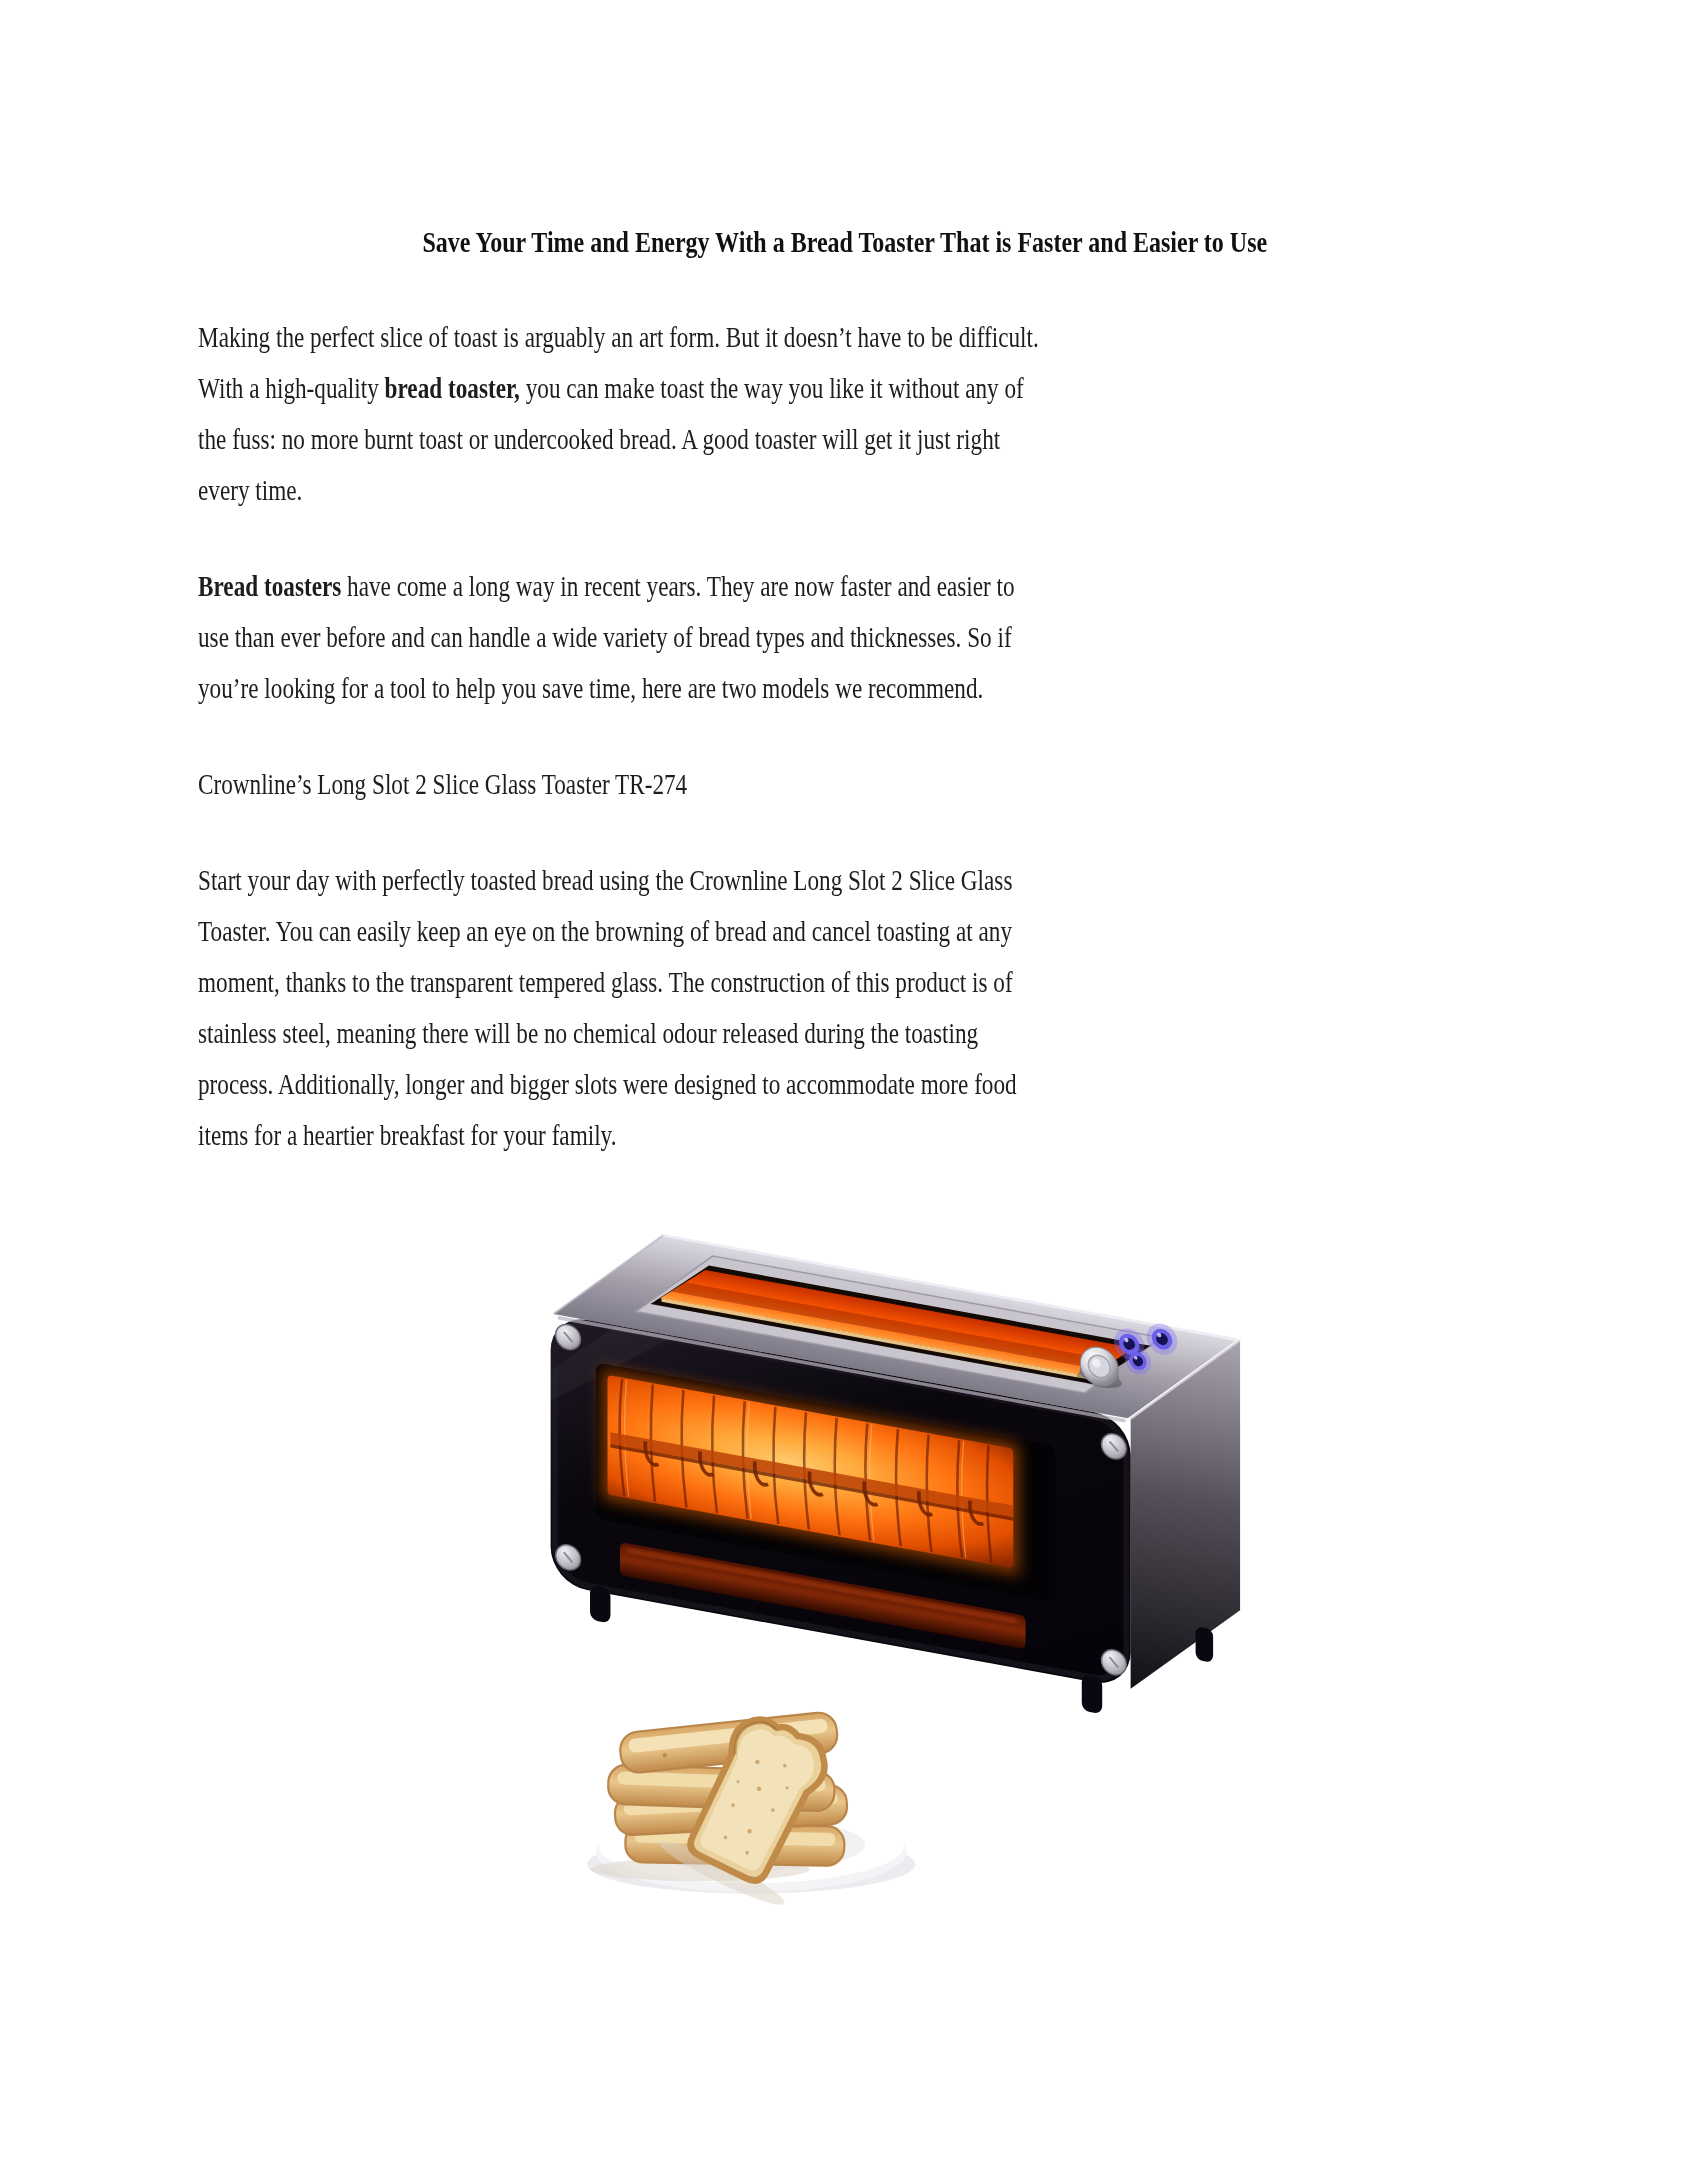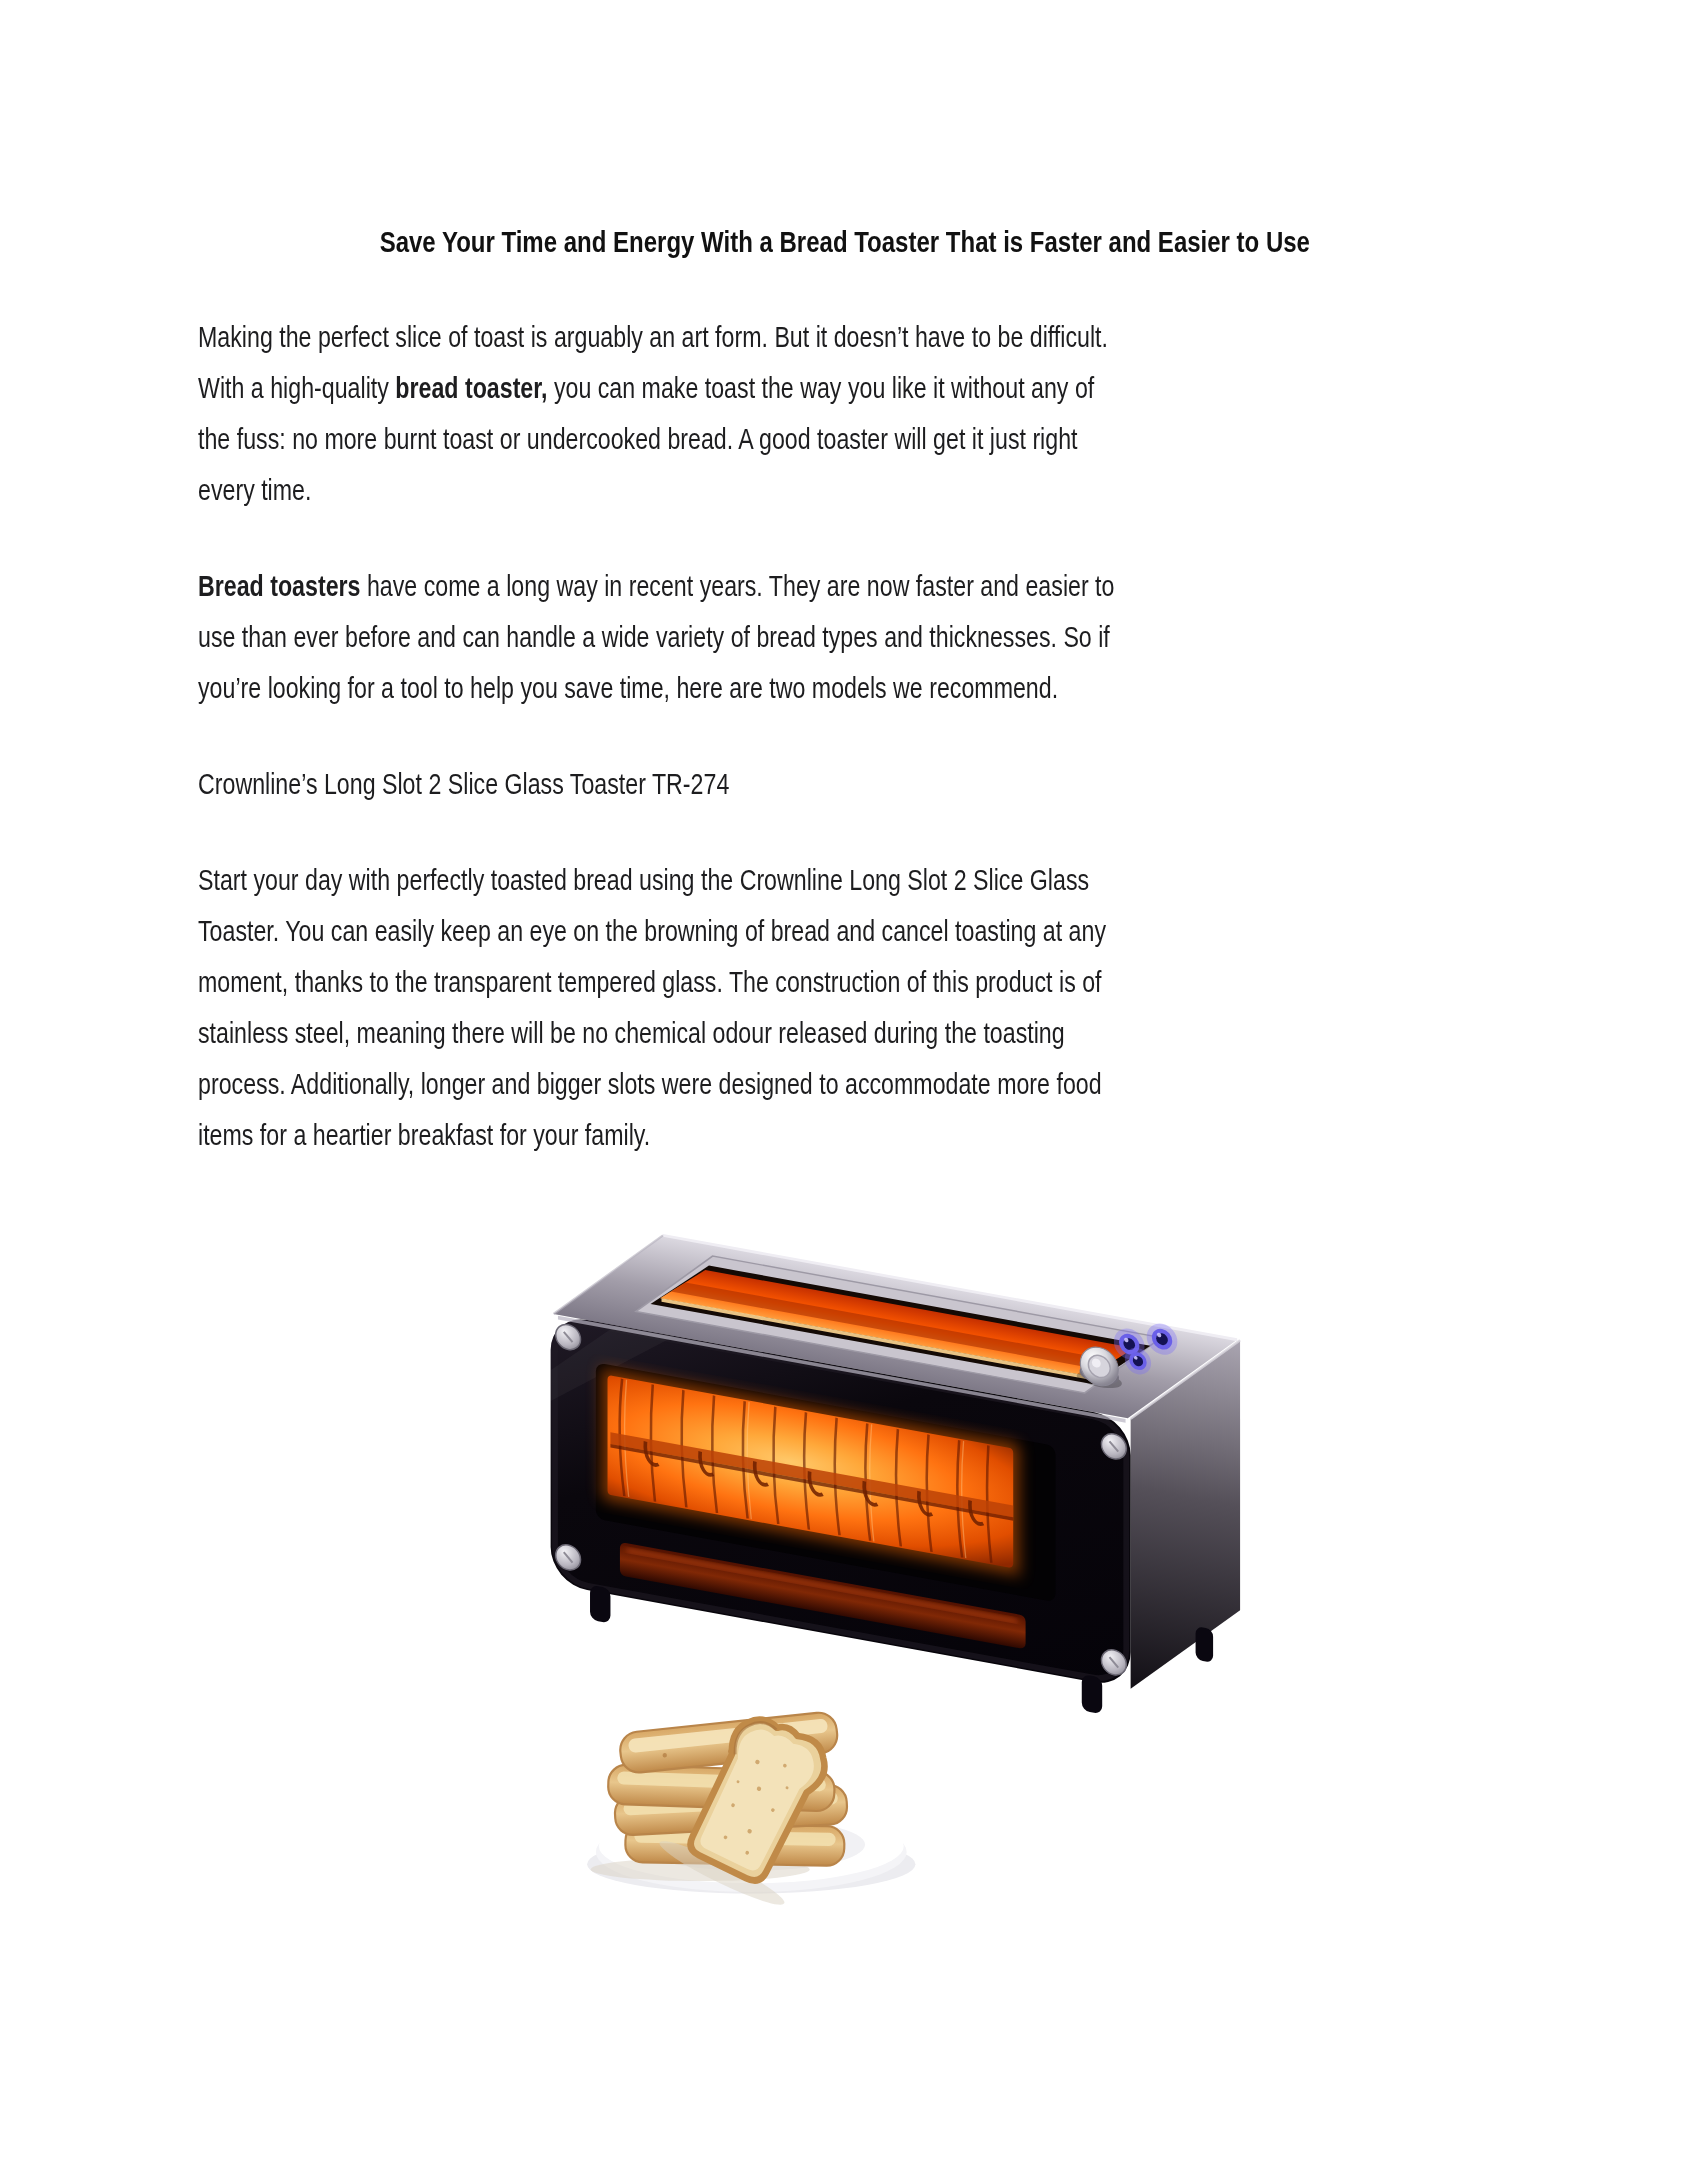--- a/index.html
+++ b/index.html
@@ -1,21 +1,21 @@
 <!DOCTYPE html>
 <html style="font-size:11.7px"><head>
 <meta charset="utf-8">
 <style>
   html,body{margin:0;padding:0;background:#ffffff;}
   .page{
     position:relative;
     width:1687px;
     height:2183px;
     background:#ffffff;
-    font-family:Liberation Sans, sans-serif;
+    font-family:Liberation Serif, serif;
     color:#1d1d1f;
     overflow:hidden;
   }
   .text-col{
     position:absolute;
     left:198px;
     top:216px;
     width:1617px;
     transform:scaleX(0.8);
     transform-origin:0 0;

